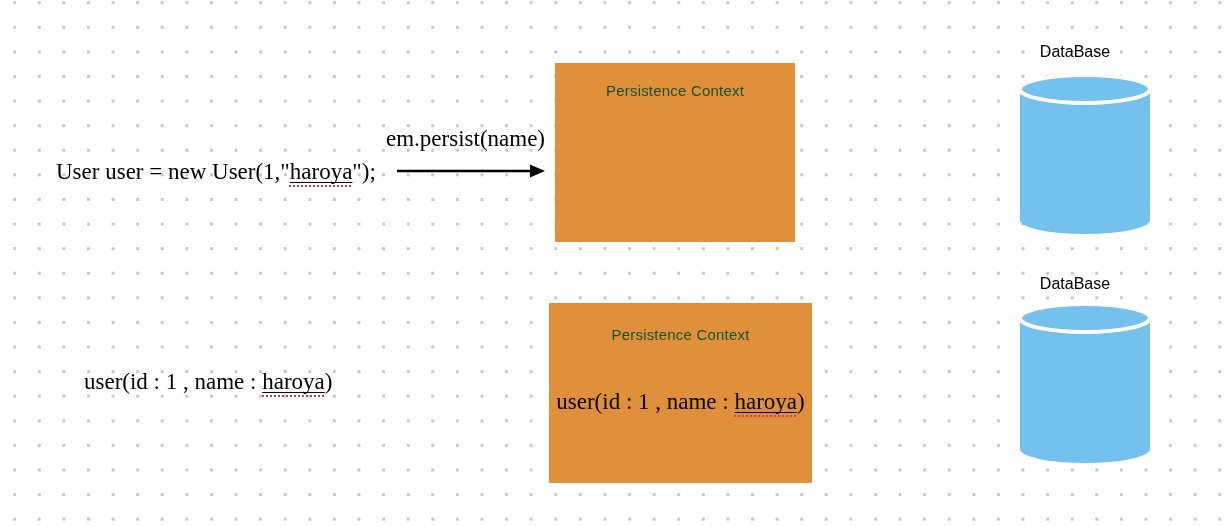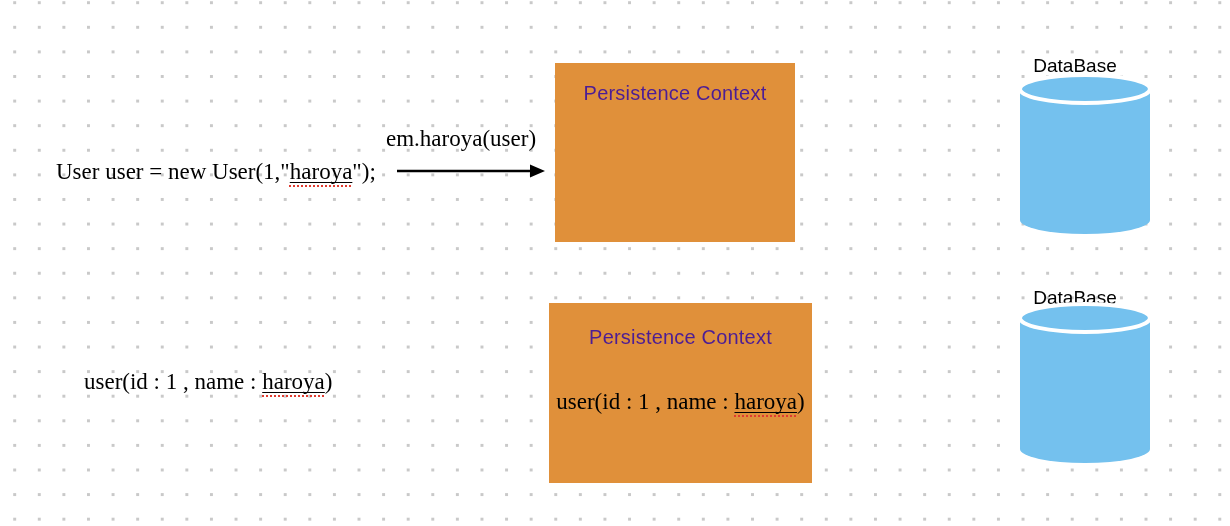--- a/index.html
+++ b/index.html
@@ -33,42 +33,42 @@
     text-decoration:underline dotted var(--squiggle) 1.6px;
     text-underline-offset:6px;
     text-decoration-skip-ink:none;
   }
   .pc-box{
     background:var(--box-color);
     color:#111;
   }
   .pc-title{
     width:100%;text-align:center;
-    font-size:20px;letter-spacing:.2px;color:#4c1d95;
+    font-size:15px;letter-spacing:.2px;color:#14532d;
   }
   .pc-entity{
     width:100%;text-align:center;
   }
   .db-label{
     transform:translateX(-50%);
-    font-size:19px;color:#000;white-space:nowrap;margin-top:12px;
+    font-size:16px;color:#000;white-space:nowrap;
   }
   .arrow-label{white-space:nowrap;}
   svg{display:block;}
 </style>
 </head>
 <body>
 
 <div class="canvas">
 
   <div class="abs code" style="left:56px;top:159px;">
     <span>User user = new User(1,"</span><span class="miss-outer"><span class="miss-inner">haroya</span></span><span>");</span>
   </div>
 
-  <div class="abs code arrow-label" style="left:386px;top:126px;">em.haroya(user)</div>
+  <div class="abs code arrow-label" style="left:386px;top:126px;">em.persist(name)</div>
 
   <svg class="abs" style="left:395px;top:159px;" width="152" height="24" viewBox="0 0 152 24" aria-hidden="true">
     <line x1="2" y1="12" x2="136" y2="12" stroke="#000" stroke-width="2.5"></line>
     <polygon points="135,5.5 150,12 135,18.5" fill="#000"></polygon>
   </svg>
 
   <div class="abs pc-box" style="left:555px;top:63px;width:240px;height:179px;">
     <div class="abs pc-title" style="top:19px;left:0;">Persistence Context</div>
   </div>
 

